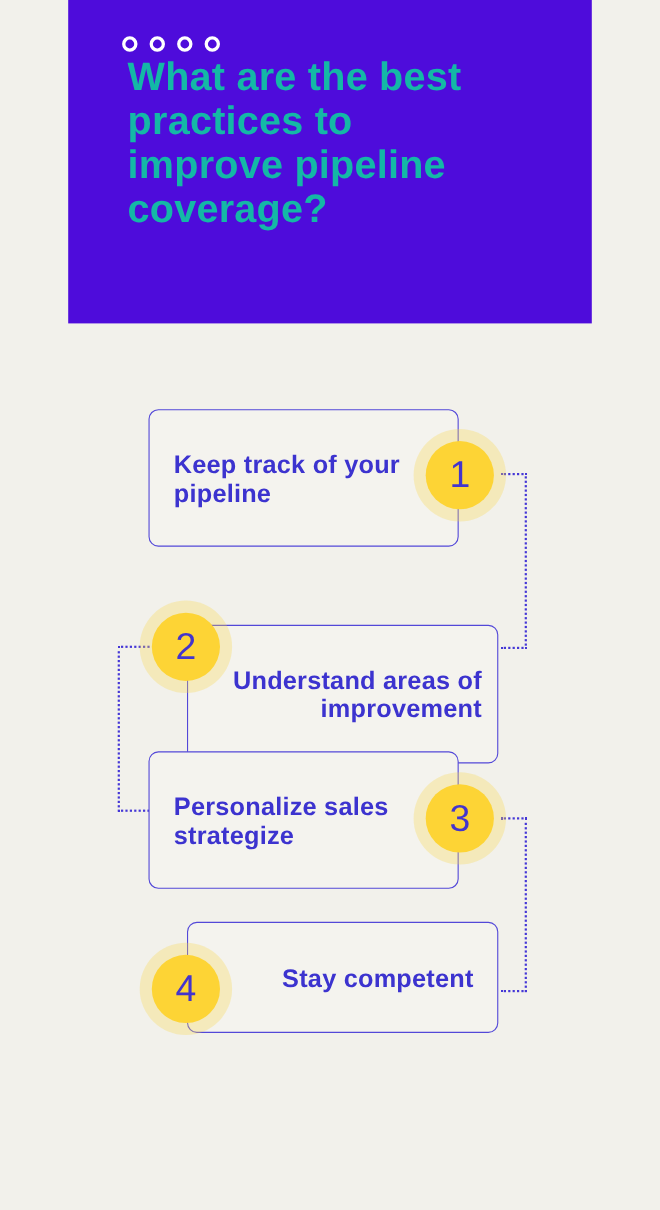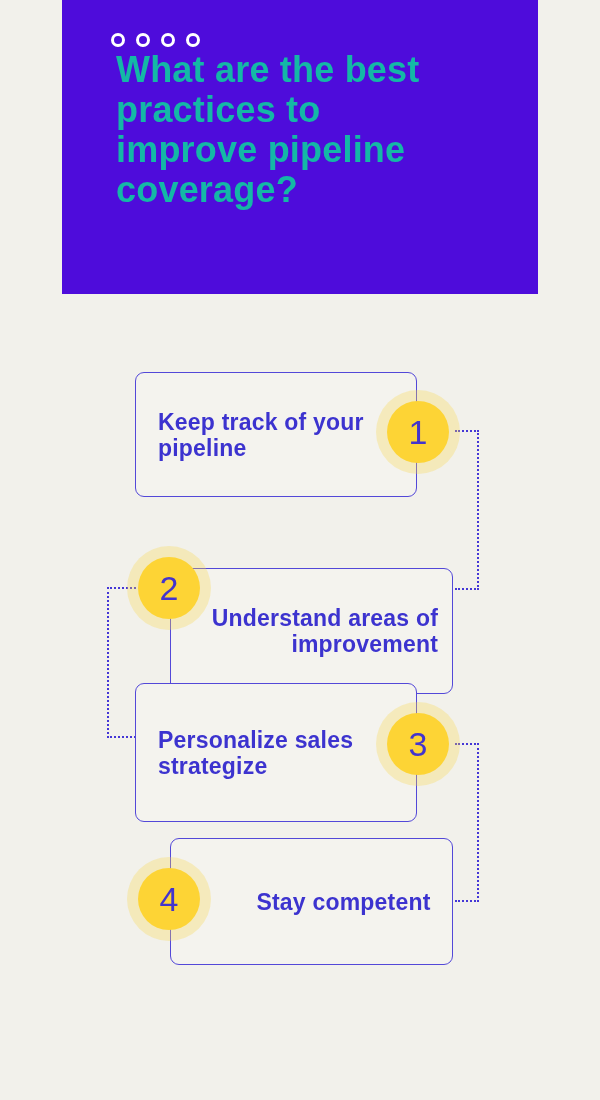--- a/index.html
+++ b/index.html
@@ -78,22 +78,22 @@
     box-sizing: border-box;
     background: #f4f3ee;
     border: 1.5px solid #5348d8;
     border-radius: 9px;
     display: flex;
     align-items: center;
     z-index: 2;
   }
   .card-1 { left: 135px; top: 372px; width: 282px; height: 125px; }
   .card-2 { left: 170px; top: 527px; width: 283px; height: 126px; justify-content: flex-end; margin-top: 41px; }
-  .card-3 { left: 135px; top: 683px; width: 282px; height: 139px; }
-  .card-4 { left: 170px; top: 838px; width: 283px; height: 127px; justify-content: center; }
+  .card-3 { left: 135px; top: 683px; width: 282px; height: 125px; }
+  .card-4 { left: 170px; top: 838px; width: 283px; height: 101px; justify-content: center; }
 
   .card-label {
     font-weight: bold;
     font-size: 23px;
     line-height: 26px;
     color: #3c33cf;
     white-space: pre-line;
     letter-spacing: 0.2px;
   }
   .card-1 .card-label { padding-left: 22px; text-align: left; }

